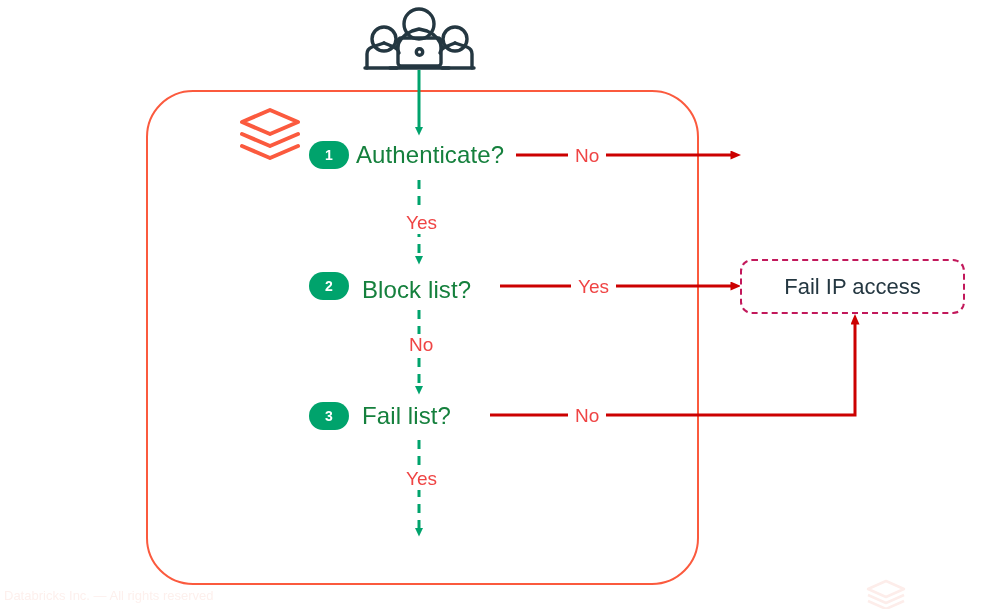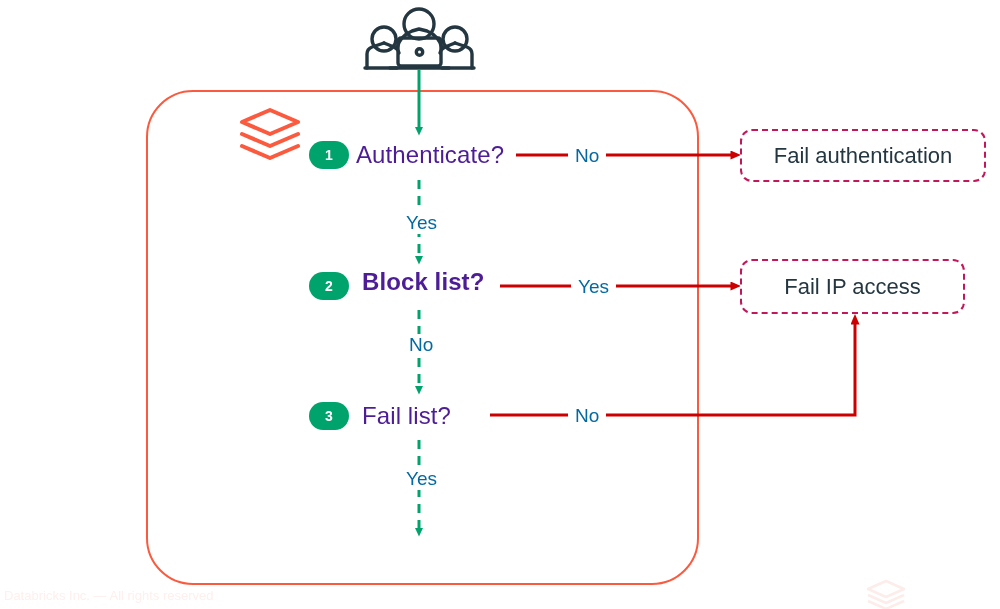--- a/index.html
+++ b/index.html
@@ -23,41 +23,41 @@
     left: 0;
     top: 0;
     width: 1000px;
     height: 609px;
   }
 
   
   .node-label {
     position: absolute;
     font-size: 24px;
-    color: #4c1d95;
+    color: #15803d;
     white-space: nowrap;
     letter-spacing: 0.1px;
   }
   .badge {
     position: absolute;
     width: 40px;
     height: 28px;
     border-radius: 14px / 14px;
     background: #00A36C;
     color: #ffffff;
     font-size: 14px;
     font-weight: bold;
     display: flex;
     align-items: center;
     justify-content: center;
   }
   .edge-label {
     position: absolute;
     font-size: 19px;
-    color: #0369a1;
+    color: #ef4444;
     background: #ffffff;
     padding: 0 7px;
     white-space: nowrap;
   }
   .term-box {
     position: absolute;
     box-sizing: border-box;
     border-radius: 12px;
     display: flex;
     align-items: center;
@@ -141,37 +141,36 @@
       <path d="M868 589 L886 581 L904 589 L886 597 Z"></path>
       <path d="M868 595 L886 603 L904 595"></path>
       <path d="M868 601 L886 609 L904 601"></path>
     </g>
   </svg>
 
   <div class="badge" style="left:309px; top:141px;">1</div>
   <div class="node-label" style="left:356px; top:141px;">Authenticate?</div>
 
   <div class="badge" style="left:309px; top:272px;">2</div>
-  <div class="node-label" style="left:362px; top:268px;font-weight:bold;">Block list?</div>
+  <div class="node-label" style="left:362px; top:276px;">Block list?</div>
 
   <div class="badge" style="left:309px; top:402px;">3</div>
   <div class="node-label" style="left:362px; top:402px;">Fail list?</div>
 
   <div class="edge-label" style="left:568px; top:145px;">No</div>
 
   <div class="edge-label" style="left:399px; top:212px;">Yes</div>
 
   <div class="edge-label" style="left:571px; top:276px;">Yes</div>
 
   <div class="edge-label" style="left:402px; top:334px;">No</div>
 
   <div class="edge-label" style="left:568px; top:405px;">No</div>
 
   <div class="edge-label" style="left:399px; top:468px;">Yes</div>
 
-  <div class="term-box term-fail" style="left:740px; top:129px; width:246px; height:53px;">Fail authentication</div>
 
   <div class="term-box term-fail" style="left:740px; top:259px; width:225px; height:55px;">Fail IP access</div>
 
 
   <div class="watermark" style="left:4px; top:588px;">Databricks Inc. — All rights reserved</div>
 
 </div>
 
 </body></html>

